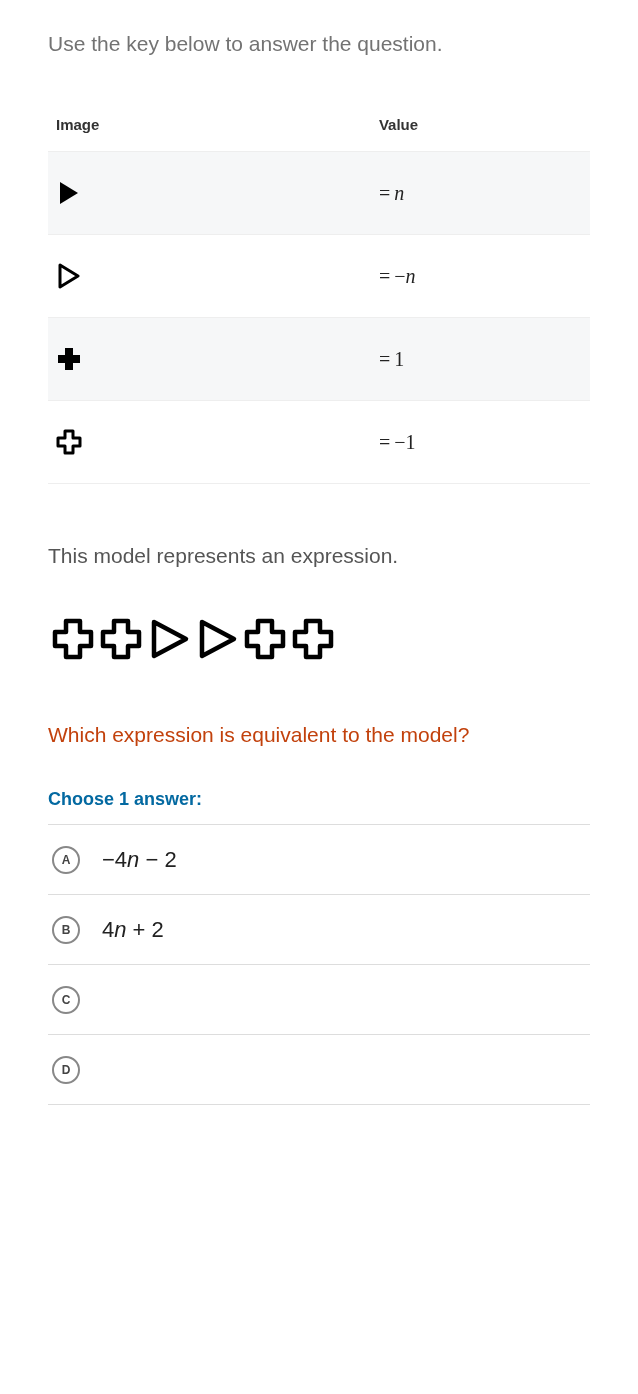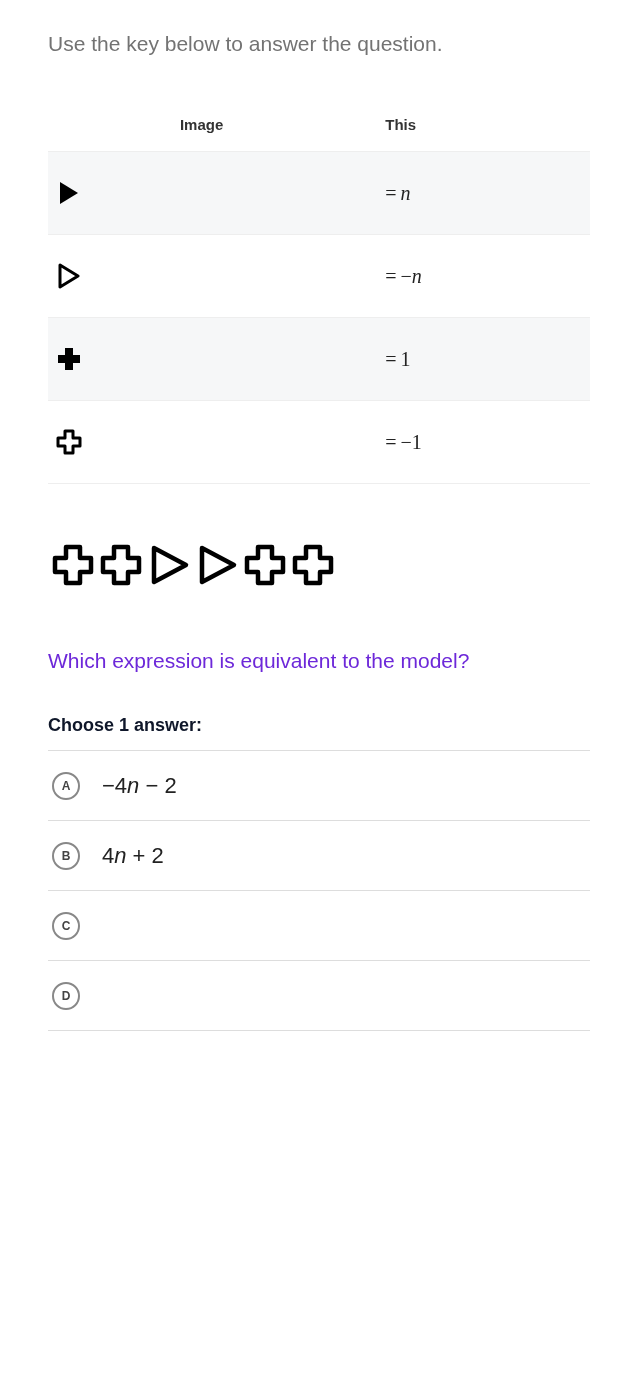--- a/index.html
+++ b/index.html
@@ -24,21 +24,21 @@
     border-collapse: collapse;
     margin-bottom: 60px;
   }
   .key-table th {
     font-size: 15px;
     font-weight: 600;
     color: #333;
     padding: 10px 8px 18px 8px;
     text-align: left;
   }
-  .key-table th.img-col { text-align: center; padding-right: 30px; }
+  .key-table th.img-col { text-align: left; padding-right: 30px; }
   .key-table td {
     padding: 28px 8px;
     vertical-align: middle;
     font-size: 20px;
   }
   .key-table td.img-cell { text-align: right; padding-right: 30px; }
   .key-table tr.shade { background: #f6f7f8; }
   .key-table tbody tr { border-top: 1px solid #eee; }
   .key-table tbody tr:last-child { border-bottom: 1px solid #eee; }
   .val-math {
@@ -55,28 +55,28 @@
     margin: 40px 0 50px 0;
   }
   .model-row {
     display: flex;
     gap: 6px;
     margin-bottom: 60px;
     padding-left: 4px;
   }
   .question {
     font-size: 21px;
-    color: #6d28d9;
+    color: #c2410c;
     margin-bottom: 40px;
     line-height: 1.4;
   }
   .choose {
     font-size: 18px;
     font-weight: 600;
-    color: #0f172a;
+    color: #0369a1;
     margin-bottom: 14px;
   }
   .answers {
     border-top: 1px solid #ddd;
   }
   .answer-row {
     display: flex;
     align-items: center;
     min-height: 70px;
     border-bottom: 1px solid #ddd;
@@ -131,21 +131,21 @@
 </svg>
 
 <div class="container">
 
   <div class="intro">Use the key below to answer the question.</div>
 
   <table class="key-table">
     <thead>
       <tr>
         <th class="img-col">Image</th>
-        <th>This</th>
+        <th>Value</th>
       </tr>
     </thead>
     <tbody>
       <tr class="shade">
         <td class="img-cell"><span><svg width="26" height="26">
                 <use href="#triangle-filled"></use>
               </svg></span></td>
         <td><span class="val-math"><span class="eq">=</span><span class="it">n</span></span></td>
       </tr>
       <tr>
@@ -162,20 +162,21 @@
       </tr>
       <tr>
         <td class="img-cell"><span><svg width="26" height="26">
                 <use href="#cross-outline"></use>
               </svg></span></td>
         <td><span class="val-math"><span class="eq">=</span>−1</span></td>
       </tr>
     </tbody>
   </table>
 
+  <div class="statement">This model represents an expression.</div>
 
   <div class="model-row">
     <span>
         <svg width="42" height="42">
           <use href="#cross-outline-lg"></use>
         </svg>
       </span>
     <span>
         <svg width="42" height="42">
           <use href="#cross-outline-lg"></use>

